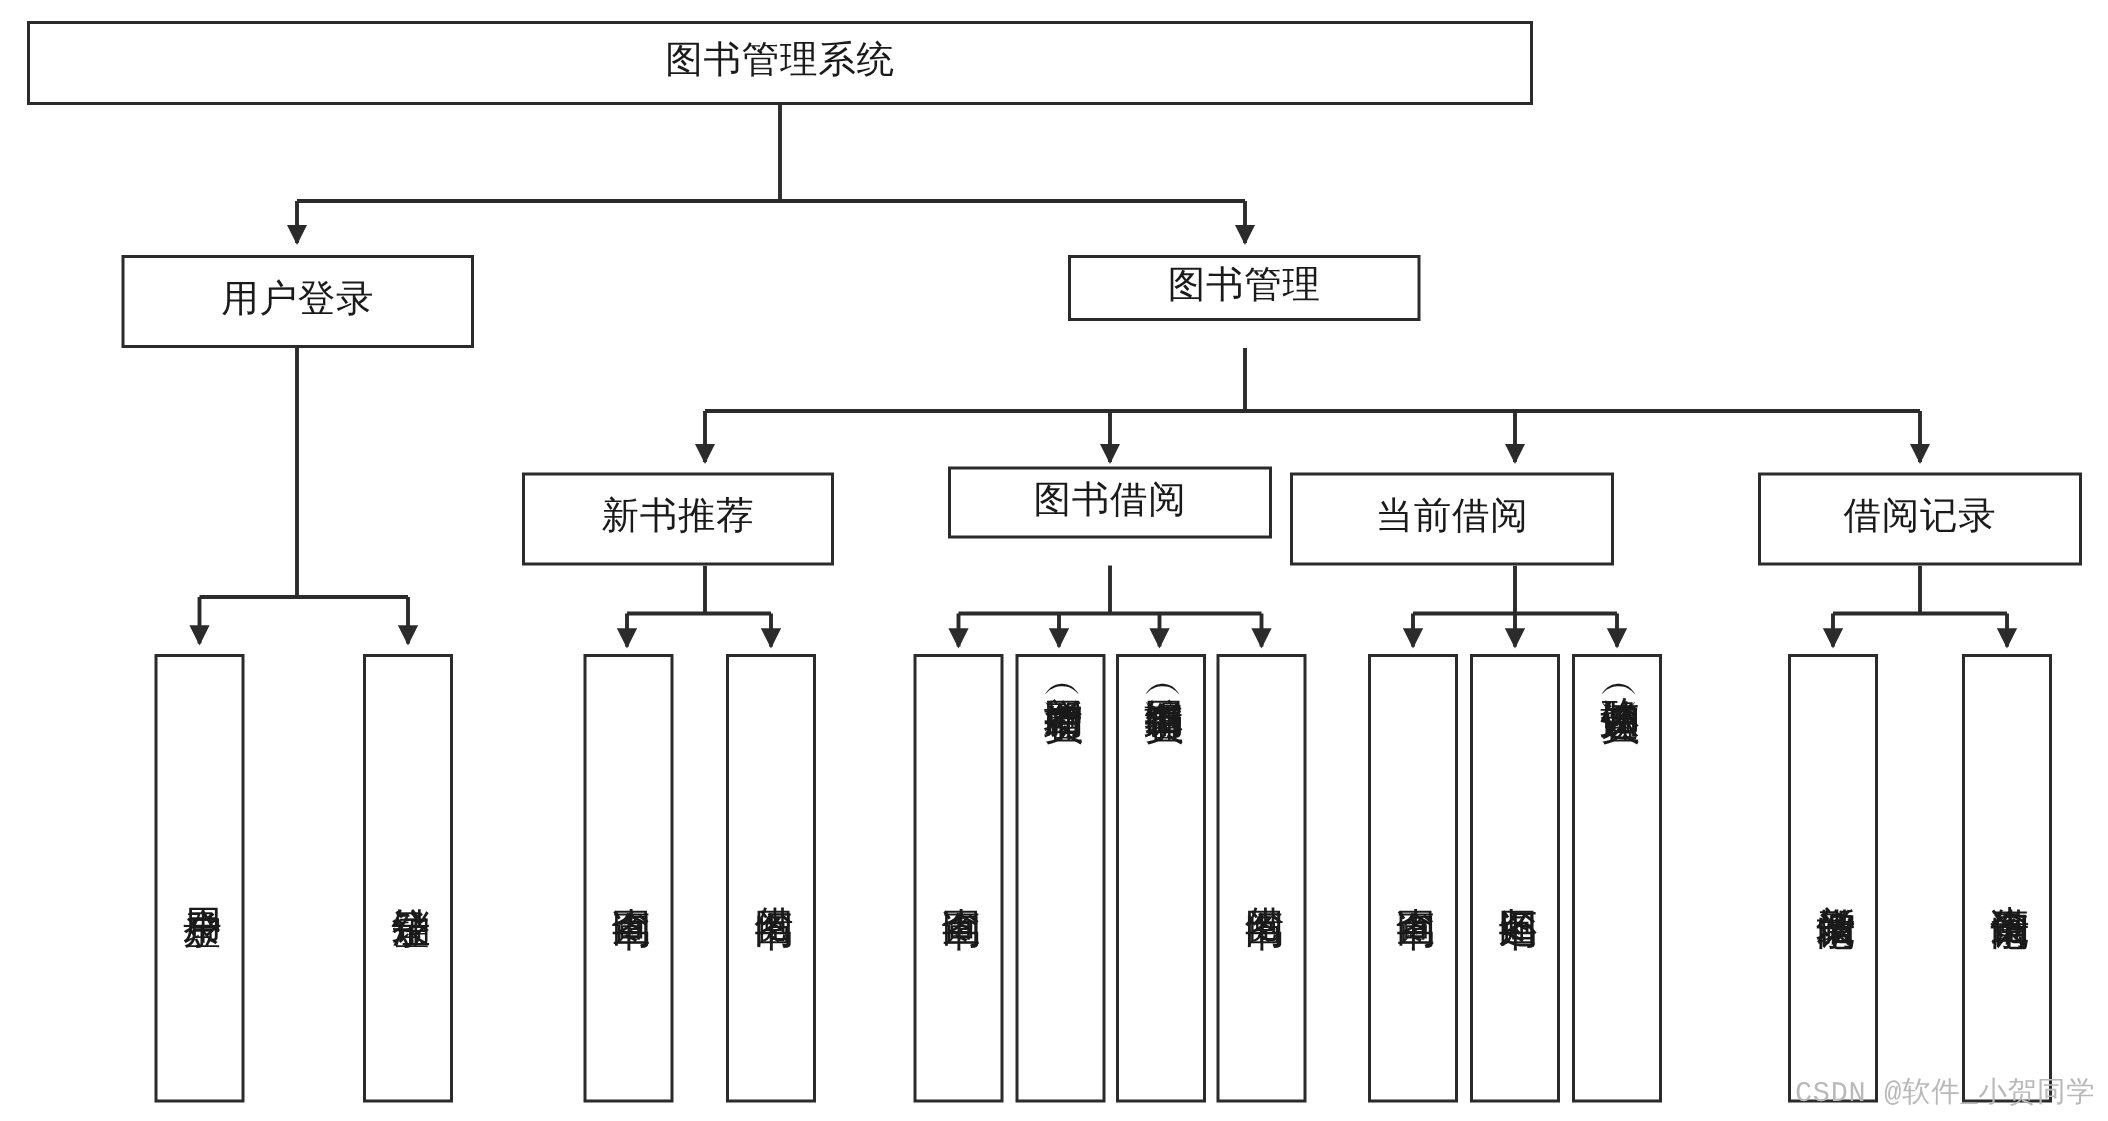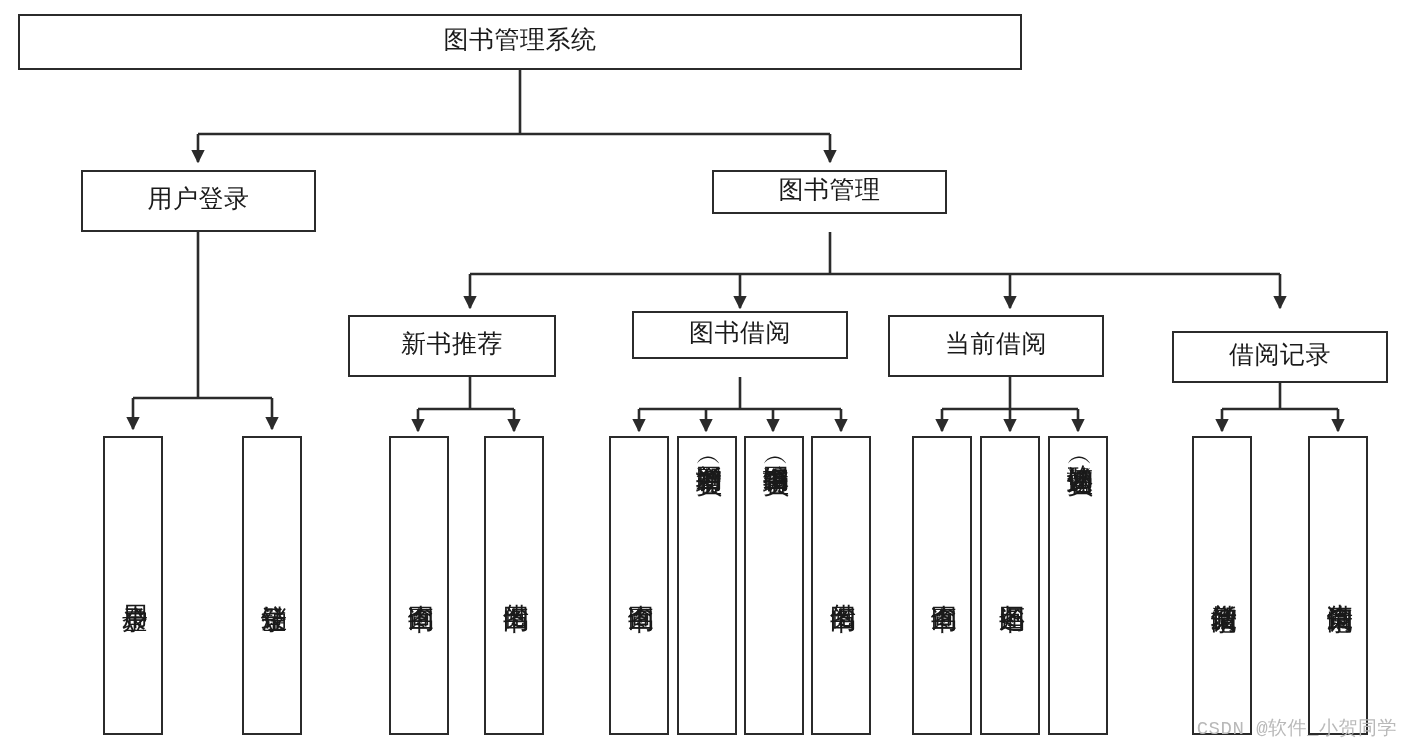--- a/index.html
+++ b/index.html
@@ -135,25 +135,25 @@
   </div>
 
   <div class="node node-h" style="left:348px; top:315px; width:208px; height:62px;text-align:center;">
     <span class="node-label">新书推荐</span>
   </div>
 
   <div class="node node-h" style="left:632px; top:311px; width:216px; height:48px;">
     <span class="node-label">图书借阅</span>
   </div>
 
-  <div class="node node-h" style="left:888px; top:315px; width:216px; height:62px;">
+  <div class="node node-h" style="left:860px; top:315px; width:216px; height:62px;">
     <span class="node-label">当前借阅</span>
   </div>
 
-  <div class="node node-h" style="left:1172px; top:331px; width:216px; height:52px;text-align:center;">
+  <div class="node node-h" style="left:1172px; top:315px; width:216px; height:62px;text-align:center;">
     <span class="node-label">借阅记录</span>
   </div>
 
   <div class="node node-v v-center" style="left:103px; top:436px; width:60px; height:299px;">
     <span class="node-label">用户登录</span>
   </div>
 
   <div class="node node-v v-center" style="left:242px; top:436px; width:60px; height:299px;">
     <span class="node-label">注销登录</span>
   </div>

